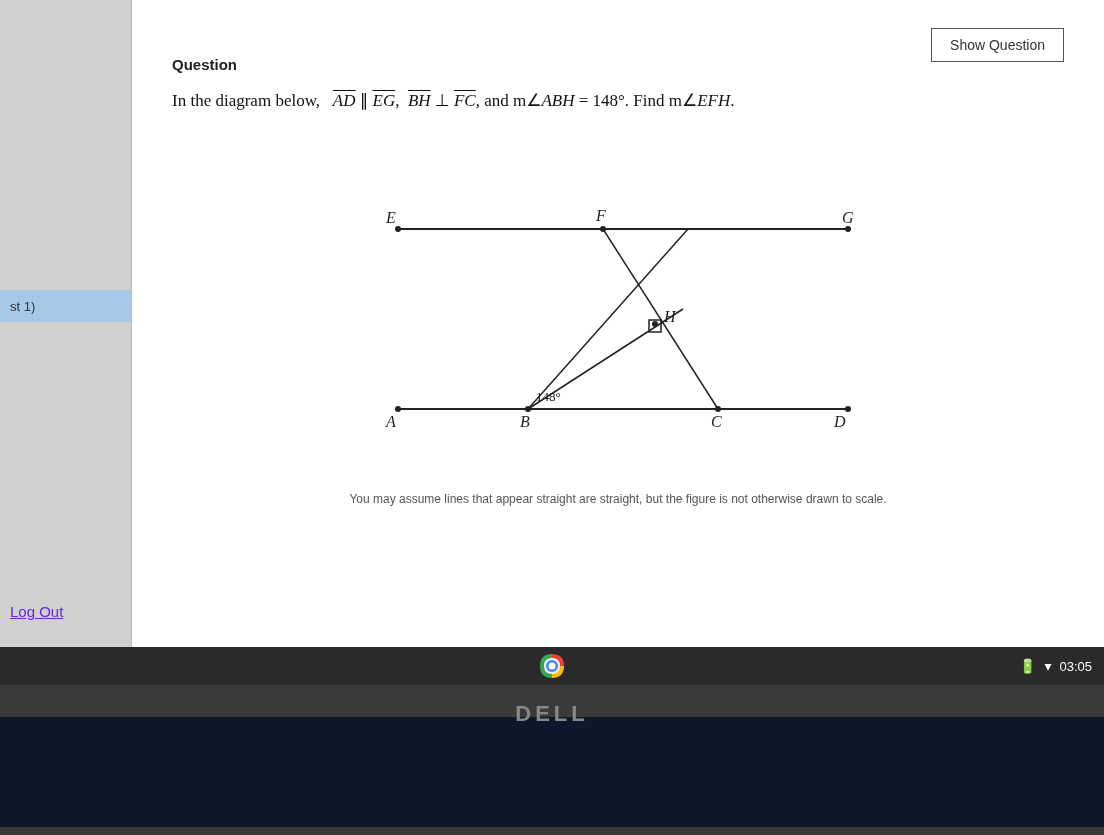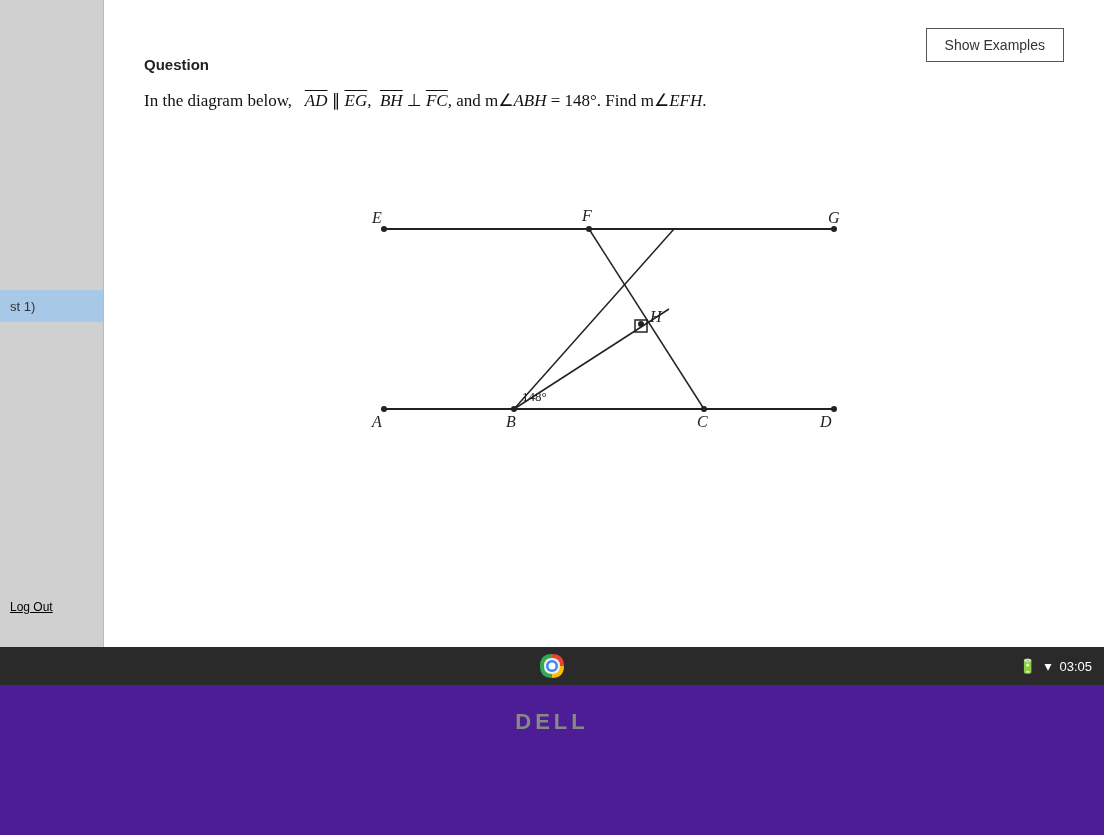--- a/index.html
+++ b/index.html
@@ -52,42 +52,42 @@
       align-items: center;
       gap: 8px;
       color: white;
       font-family: Arial, sans-serif;
       font-size: 12px;
     }
 
     
     .keyboard-area {
       position: absolute;
-      bottom: 0;
+      bottom: 8px;
       left: 0;
       width: 1104px;
-      height: 150px;
-      background: #4c1d95;
+      height: 110px;
+      background: #0f172a;
     }
 
     .dell-logo {
       position: absolute;
       bottom: 100px;
       left: 50%;
       transform: translateX(-50%);
       color: #888;
       font-size: 22px;
       font-family: Arial, sans-serif;
       font-weight: bold;
       letter-spacing: 4px;
     }
 
     
     .sidebar {
-      width: 104px;
+      width: 132px;
       background: #d0d0d0;
       height: 680px;
       flex-shrink: 0;
       position: relative;
       border-right: 1px solid #bbb;
     }
 
     .sidebar-item-active {
       position: absolute;
       top: 290px;
@@ -98,25 +98,25 @@
       display: flex;
       align-items: center;
       padding-left: 10px;
       font-family: Arial, sans-serif;
       font-size: 13px;
       color: #333;
     }
 
     .sidebar-logout {
       position: absolute;
-      bottom: 66px;
+      bottom: 60px;
       left: 10px;
       font-family: Arial, sans-serif;
-      font-size: 12px;
-      color: #000000;
+      font-size: 15px;
+      color: #6d28d9;
       cursor: pointer;
       text-decoration: underline;
     }
 
     
     .main-content {
       flex: 1;
       background: white;
       padding: 30px 40px;
       position: relative;
@@ -198,21 +198,21 @@
       <div class="sidebar-logout">
         <span>Log Out</span>
       </div>
     </div>
 
     <div class="main-content">
 
       <div class="question-label">Question</div>
 
       <button class="show-examples-btn">
-        <span>Show Examples</span>
+        <span>Show Question</span>
       </button>
 
       <div class="question-text">
         <span>In the diagram below, &nbsp;</span>
         <span class="math-text"><span class="overline">AD</span></span>
         <span> ∥ </span>
         <span class="math-text"><span class="overline">EG</span>,&nbsp;</span>
         <span class="math-text"><span class="overline">BH</span></span>
         <span> ⊥ </span>
         <span class="math-text"><span class="overline">FC</span>,</span>
@@ -263,20 +263,21 @@
 
           <circle cx="337" cy="175" r="3" fill="#222"></circle>
 
           <circle cx="210" cy="260" r="3" fill="#222"></circle>
 
           <circle cx="400" cy="260" r="3" fill="#222"></circle>
 
         </svg>
       </div>
 
+      <p class="disclaimer">You may assume lines that appear straight are straight, but the figure is not otherwise drawn to scale.</p>
 
     </div>
   </div>
 
   <div class="taskbar">
 
     <div style="position:absolute; left:50%; transform:translateX(-50%); top:3px;">
       <svg width="32" height="32" viewBox="0 0 32 32">
         <circle cx="16" cy="16" r="10" fill="#eee" stroke="#ccc" stroke-width="1"></circle>
         <circle cx="16" cy="16" r="6" fill="#4285f4"></circle>

